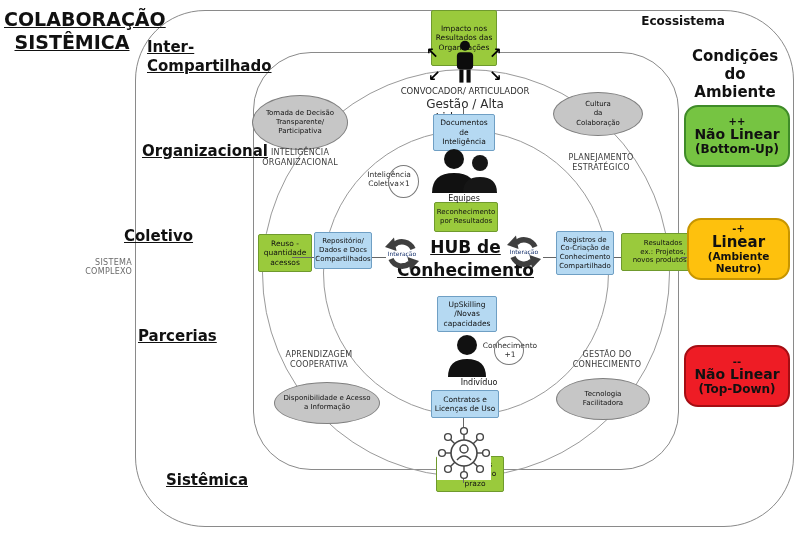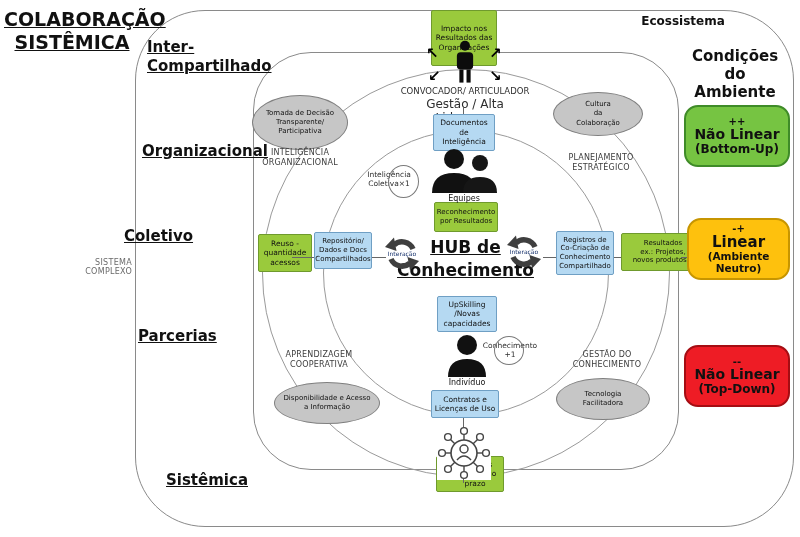--- a/index.html
+++ b/index.html
@@ -153,21 +153,21 @@
   <div class="icnlbl" style="left:428px;top:194px;width:72px;">Equipes</div>
 
   <div class="tinytext" style="left:477px;top:341px;width:66px;font-size:7.5px;color:#2e2e2e;">Conhecimento
 +1</div>
   <div class="circle" style="left:494px;top:336px;width:28px;height:27px;border-color:#7a7a7a;"></div>
 
   <svg class="abs" style="left:444px;top:334px;" width="46" height="44" viewBox="0 0 46 44">
     <circle cx="23" cy="11" r="10" fill="#111"></circle>
     <path d="M4 43 q0-18 19-18 q19 0 19 18 z" fill="#111"></path>
   </svg>
-  <div class="icnlbl" style="left:438px;top:378px;width:58px;">Indivíduo</div>
+  <div class="icnlbl" style="left:450px;top:378px;width:58px;">Indivíduo</div>
 
   <svg class="abs" style="left:437px;top:426px;" width="54" height="54" viewBox="0 0 54 54">
     <rect width="54" height="54" fill="#ffffff"></rect>
     <circle cx="27" cy="27" r="13" fill="none" stroke="#444" stroke-width="1.6"></circle>
     <line x1="27" y1="14" x2="27" y2="7" stroke="#444" stroke-width="1.4"></line>
     <line x1="27" y1="40" x2="27" y2="47" stroke="#444" stroke-width="1.4"></line>
     <line x1="14" y1="27" x2="7" y2="27" stroke="#444" stroke-width="1.4"></line>
     <line x1="40" y1="27" x2="47" y2="27" stroke="#444" stroke-width="1.4"></line>
     <line x1="17.8" y1="17.8" x2="13" y2="13" stroke="#444" stroke-width="1.4"></line>
     <line x1="36.2" y1="17.8" x2="41" y2="13" stroke="#444" stroke-width="1.4"></line>

